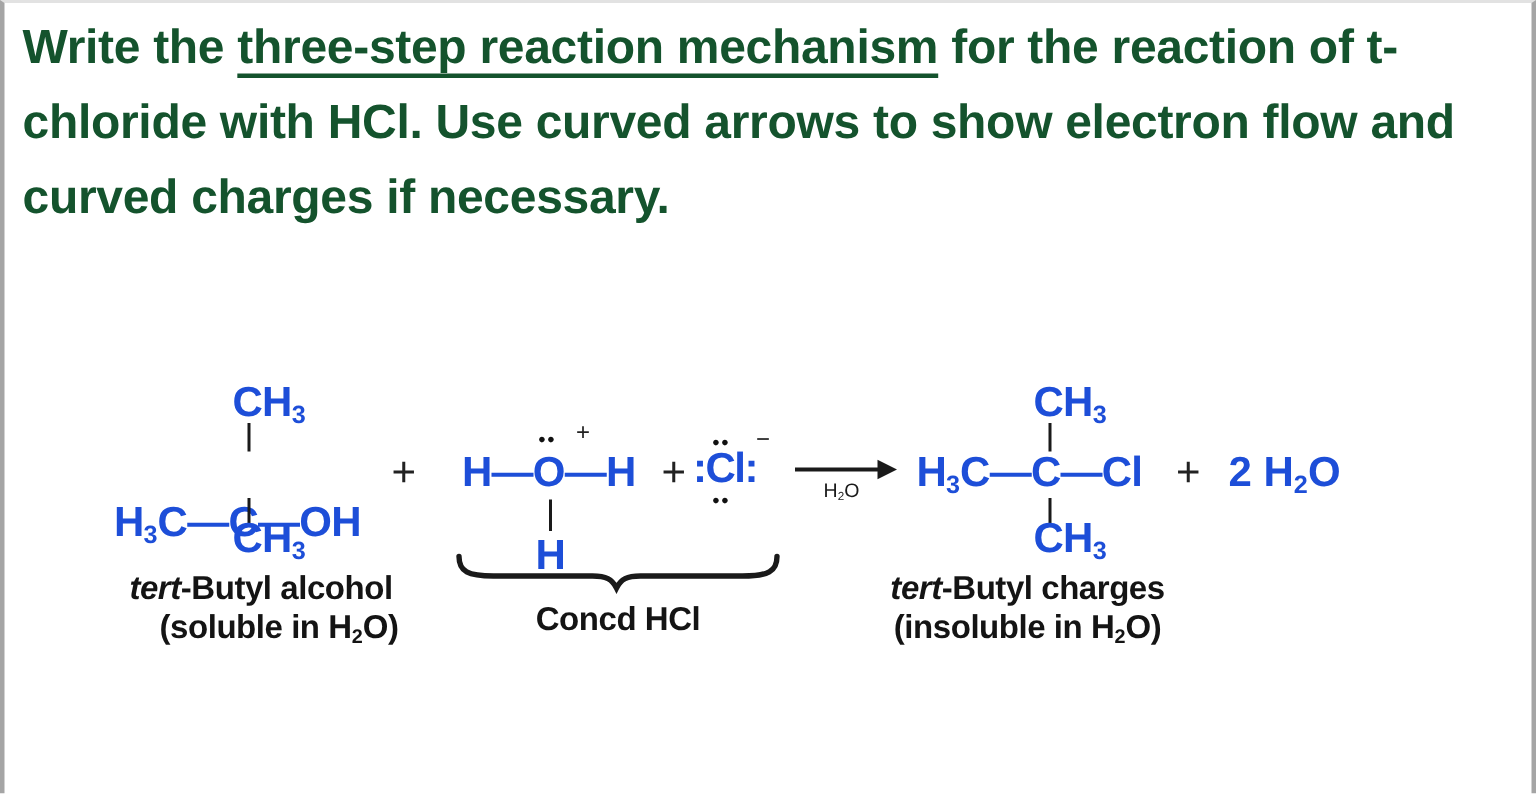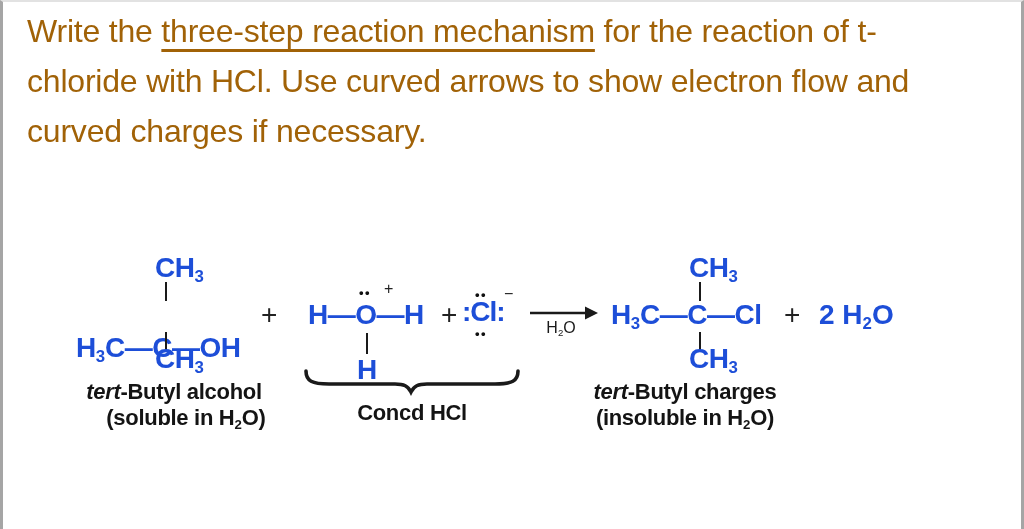--- a/index.html
+++ b/index.html
@@ -12,27 +12,27 @@
     border-left: 3px solid #a5a5a5;
     border-right: 3px solid #a5a5a5;
     border-top: 2px solid #e2e2e2;
     overflow: hidden;
     font-family: "Liberation Sans", sans-serif;
     color: #161616;
   }
   
   .question {
     position: absolute;
-    left: 24px;
+    left: 12px;
     top: 4px;
     width: 975px;
     font-size: 32px;
     line-height: 50px;
-    font-weight: 400;
-    color: #a16207;
+    font-weight: 700;
+    color: #14532d;
     letter-spacing: -0.2px;
   }
   .question .ul {
     text-decoration: underline;
     text-decoration-thickness: 3px;
     text-underline-offset: 7px;
     text-decoration-skip-ink: none;
   }
   
   .abs { position: absolute; white-space: nowrap; }
@@ -71,21 +71,21 @@
     letter-spacing: 1.5px;
     color: #111;
   }
   .charge {
     position: absolute;
     font-size: 16px;
     font-weight: 400;
     color: #222;
   }
   .smallchem {
-    font-size: 16px;
+    font-size: 13px;
     font-weight: 400;
     color: #1a1a1a;
     text-align: center;
   }
   svg { display: block; }
 </style>
 </head>
 <body>
 
 <div class="page">

